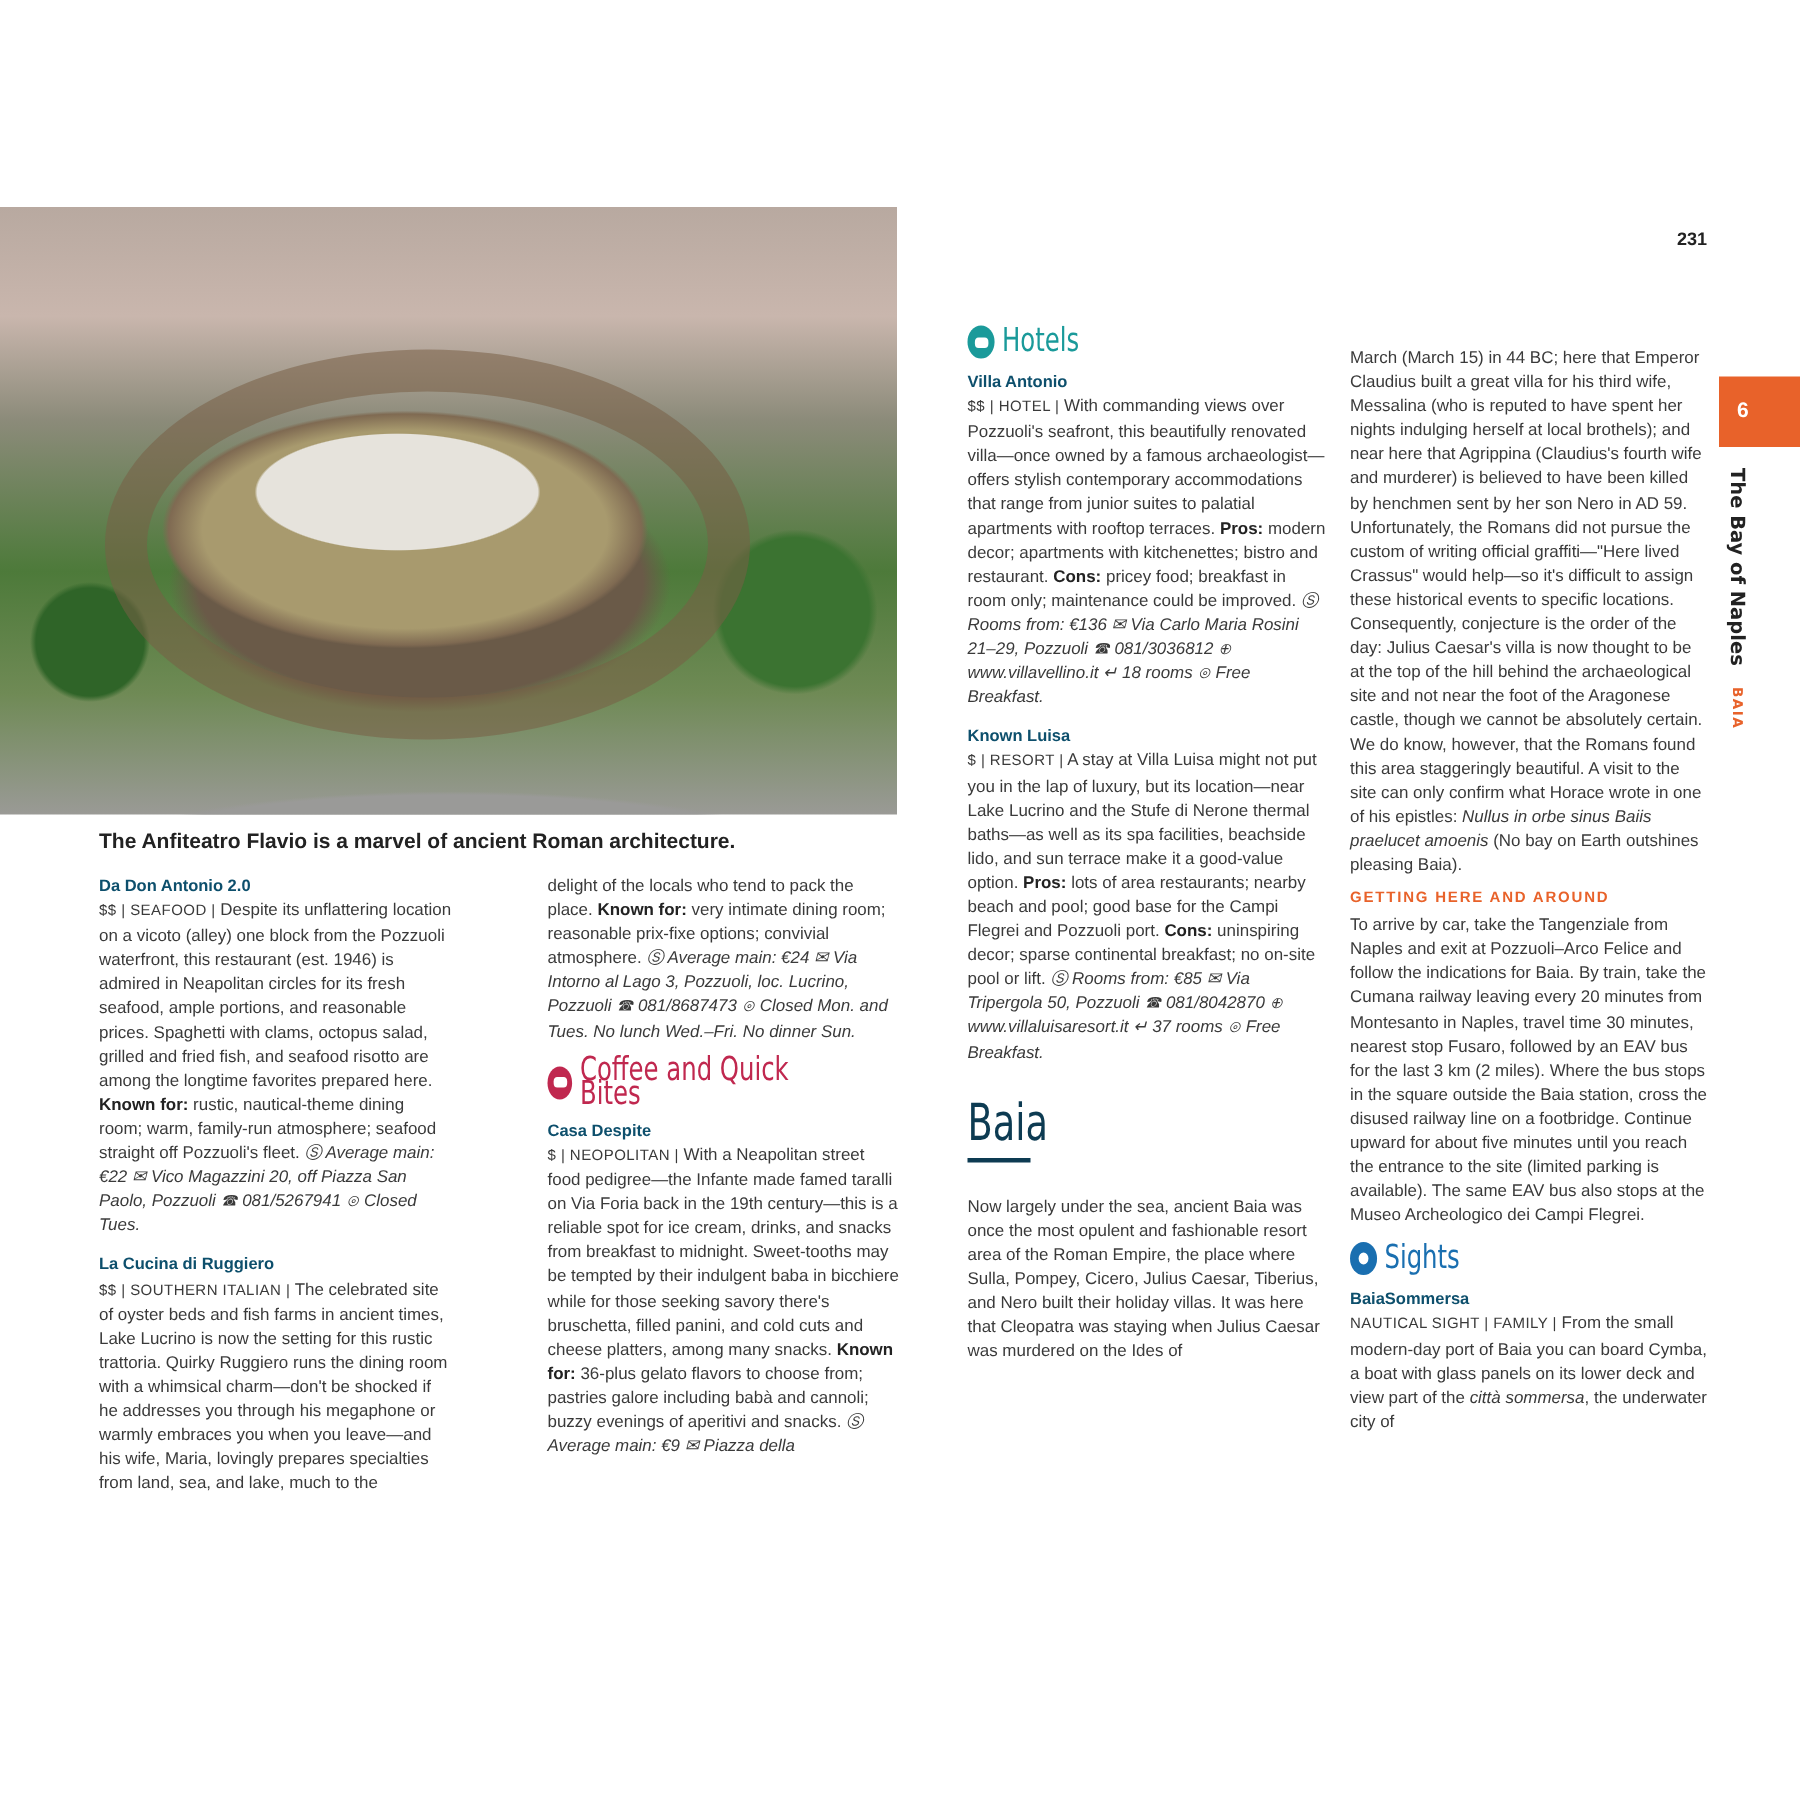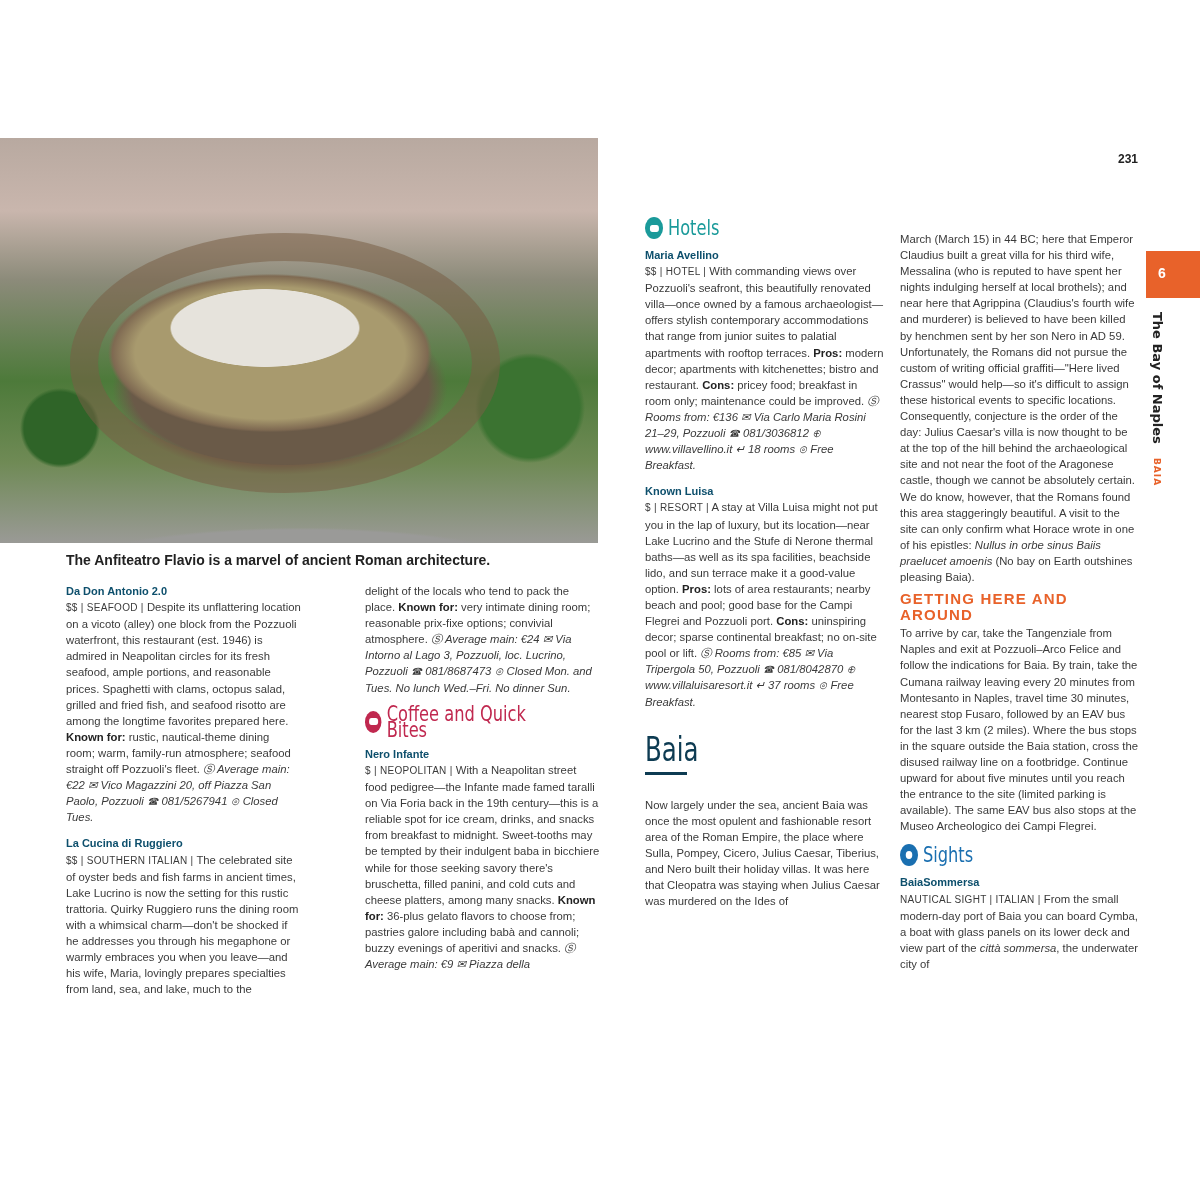--- a/index.html
+++ b/index.html
@@ -34,21 +34,21 @@
     font-size:22px;margin:10px 0 8px;transform:scaleX(.82);transform-origin:left;}
   .sec .ic{width:22px;height:22px;border-radius:50%;display:inline-flex;align-items:center;justify-content:center;}
   .sec .ic i{display:block;width:11px;height:7px;background:#fff;border-radius:3px;}
   .coffee{color:#c0284f;} .coffee .ic{background:#c0284f;}
   .hotels{color:#1a9a9a;} .hotels .ic{background:#1a9a9a;}
   .sights{color:#1a6fb0;} .sights .ic{background:#1a6fb0;}
   .sights .ic i{width:8px;height:8px;border-radius:50%;border:2px solid #1a6fb0;background:#fff;}
   .town{font-family:"DejaVu Sans",sans-serif;font-size:34px;color:#0d3b52;transform:scaleX(.72);transform-origin:left;
     margin:20px 0 0;line-height:38px;}
   .town-rule{width:42px;height:3px;background:#0d3b52;margin:4px 0 12px;}
-  .orange-h{color:#e8622a;font-weight:bold;font-size:15px;letter-spacing:1.2px;margin:6px 0 2px;}
+  .orange-h{color:#e8622a;font-weight:bold;font-size:10px;letter-spacing:1.2px;margin:6px 0 2px;}
   .pageno{position:absolute;left:1118px;top:152px;font-size:12px;font-weight:bold;color:#222;}
   .tab{position:absolute;left:1146px;top:251px;width:54px;height:47px;background:#e8622a;}
   .tab span{position:absolute;left:12px;top:14px;color:#fff;font-weight:bold;font-size:14px;}
   .vtitle{position:absolute;left:1150px;top:312px;writing-mode:vertical-rl;font-size:13px;font-weight:bold;color:#222;
     font-family:"DejaVu Sans",sans-serif;}
   .vtitle .sub{color:#e8622a;font-size:9px;margin-top:10px;letter-spacing:1px;}
 </style>
 </head>
 <body>
 
@@ -82,34 +82,34 @@
 <div class="col c2">
   <p>
     <span>delight of the locals who tend to pack the place. </span><span class="b">Known for:</span><span> very intimate dining room; reasonable prix-fixe options; convivial atmosphere. </span><span class="it">Ⓢ Average main: €24 ✉ Via Intorno al Lago 3, Pozzuoli, loc. Lucrino, Pozzuoli ☎ 081/8687473 ⊙ Closed Mon. and Tues. No lunch Wed.–Fri. No dinner Sun.</span>
   </p>
   <div class="sec coffee">
     <span class="ic">
         <i></i>
       </span>
     <span>Coffee and Quick Bites</span>
   </div>
-  <div class="name">Nero Infante</div>
+  <div class="name">Casa Despite</div>
   <p>
     <span class="tags">$ | NEOPOLITAN |</span><span> With a Neapolitan street food pedigree—the Infante made famed taralli on Via Foria back in the 19th century—this is a reliable spot for ice cream, drinks, and snacks from breakfast to midnight. Sweet-tooths may be tempted by their indulgent baba in bicchiere while for those seeking savory there's bruschetta, filled panini, and cold cuts and cheese platters, among many snacks. </span><span class="b">Known for:</span><span> 36-plus gelato flavors to choose from; pastries galore including babà and cannoli; buzzy evenings of aperitivi and snacks. </span><span class="it">Ⓢ Average main: €9 ✉ Piazza della</span>
   </p>
 </div>
 
 <div class="col c3">
   <div class="sec hotels">
     <span class="ic">
         <i></i>
       </span>
     <span>Hotels</span>
   </div>
-  <div class="name">Maria Avellino</div>
+  <div class="name">Villa Antonio</div>
   <p>
     <span class="tags">$$ | HOTEL |</span><span> With commanding views over Pozzuoli's seafront, this beautifully renovated villa—once owned by a famous archaeologist—offers stylish contemporary accommodations that range from junior suites to palatial apartments with rooftop terraces. </span><span class="b">Pros:</span><span> modern decor; apartments with kitchenettes; bistro and restaurant. </span><span class="b">Cons:</span><span> pricey food; breakfast in room only; maintenance could be improved. </span><span class="it">Ⓢ Rooms from: €136 ✉ Via Carlo Maria Rosini 21–29, Pozzuoli ☎ 081/3036812 ⊕ www.villavellino.it ↵ 18 rooms ⊙ Free Breakfast.</span>
   </p>
   <div class="gap"></div>
   <div class="name">Known Luisa</div>
   <p>
     <span class="tags">$ | RESORT |</span><span> A stay at Villa Luisa might not put you in the lap of luxury, but its location—near Lake Lucrino and the Stufe di Nerone thermal baths—as well as its spa facilities, beachside lido, and sun terrace make it a good-value option. </span><span class="b">Pros:</span><span> lots of area restaurants; nearby beach and pool; good base for the Campi Flegrei and Pozzuoli port. </span><span class="b">Cons:</span><span> uninspiring decor; sparse continental breakfast; no on-site pool or lift. </span><span class="it">Ⓢ Rooms from: €85 ✉ Via Tripergola 50, Pozzuoli ☎ 081/8042870 ⊕ www.villaluisaresort.it ↵ 37 rooms ⊙ Free Breakfast.</span>
   </p>
   <div class="town">Baia</div>
   <div class="town-rule"></div>
@@ -124,15 +124,15 @@
   <div class="orange-h">GETTING HERE AND AROUND</div>
   <p>To arrive by car, take the Tangenziale from Naples and exit at Pozzuoli–Arco Felice and follow the indications for Baia. By train, take the Cumana railway leaving every 20 minutes from Montesanto in Naples, travel time 30 minutes, nearest stop Fusaro, followed by an EAV bus for the last 3 km (2 miles). Where the bus stops in the square outside the Baia station, cross the disused railway line on a footbridge. Continue upward for about five minutes until you reach the entrance to the site (limited parking is available). The same EAV bus also stops at the Museo Archeologico dei Campi Flegrei.</p>
   <div class="sec sights">
     <span class="ic">
         <i></i>
       </span>
     <span>Sights</span>
   </div>
   <div class="name">BaiaSommersa</div>
   <p>
-    <span class="tags">NAUTICAL SIGHT | ITALIAN |</span><span> From the small modern-day port of Baia you can board Cymba, a boat with glass panels on its lower deck and view part of the </span><span class="it">città sommersa</span><span>, the underwater city of</span>
+    <span class="tags">NAUTICAL SIGHT | FAMILY |</span><span> From the small modern-day port of Baia you can board Cymba, a boat with glass panels on its lower deck and view part of the </span><span class="it">città sommersa</span><span>, the underwater city of</span>
   </p>
 </div>
 
 </body></html>

